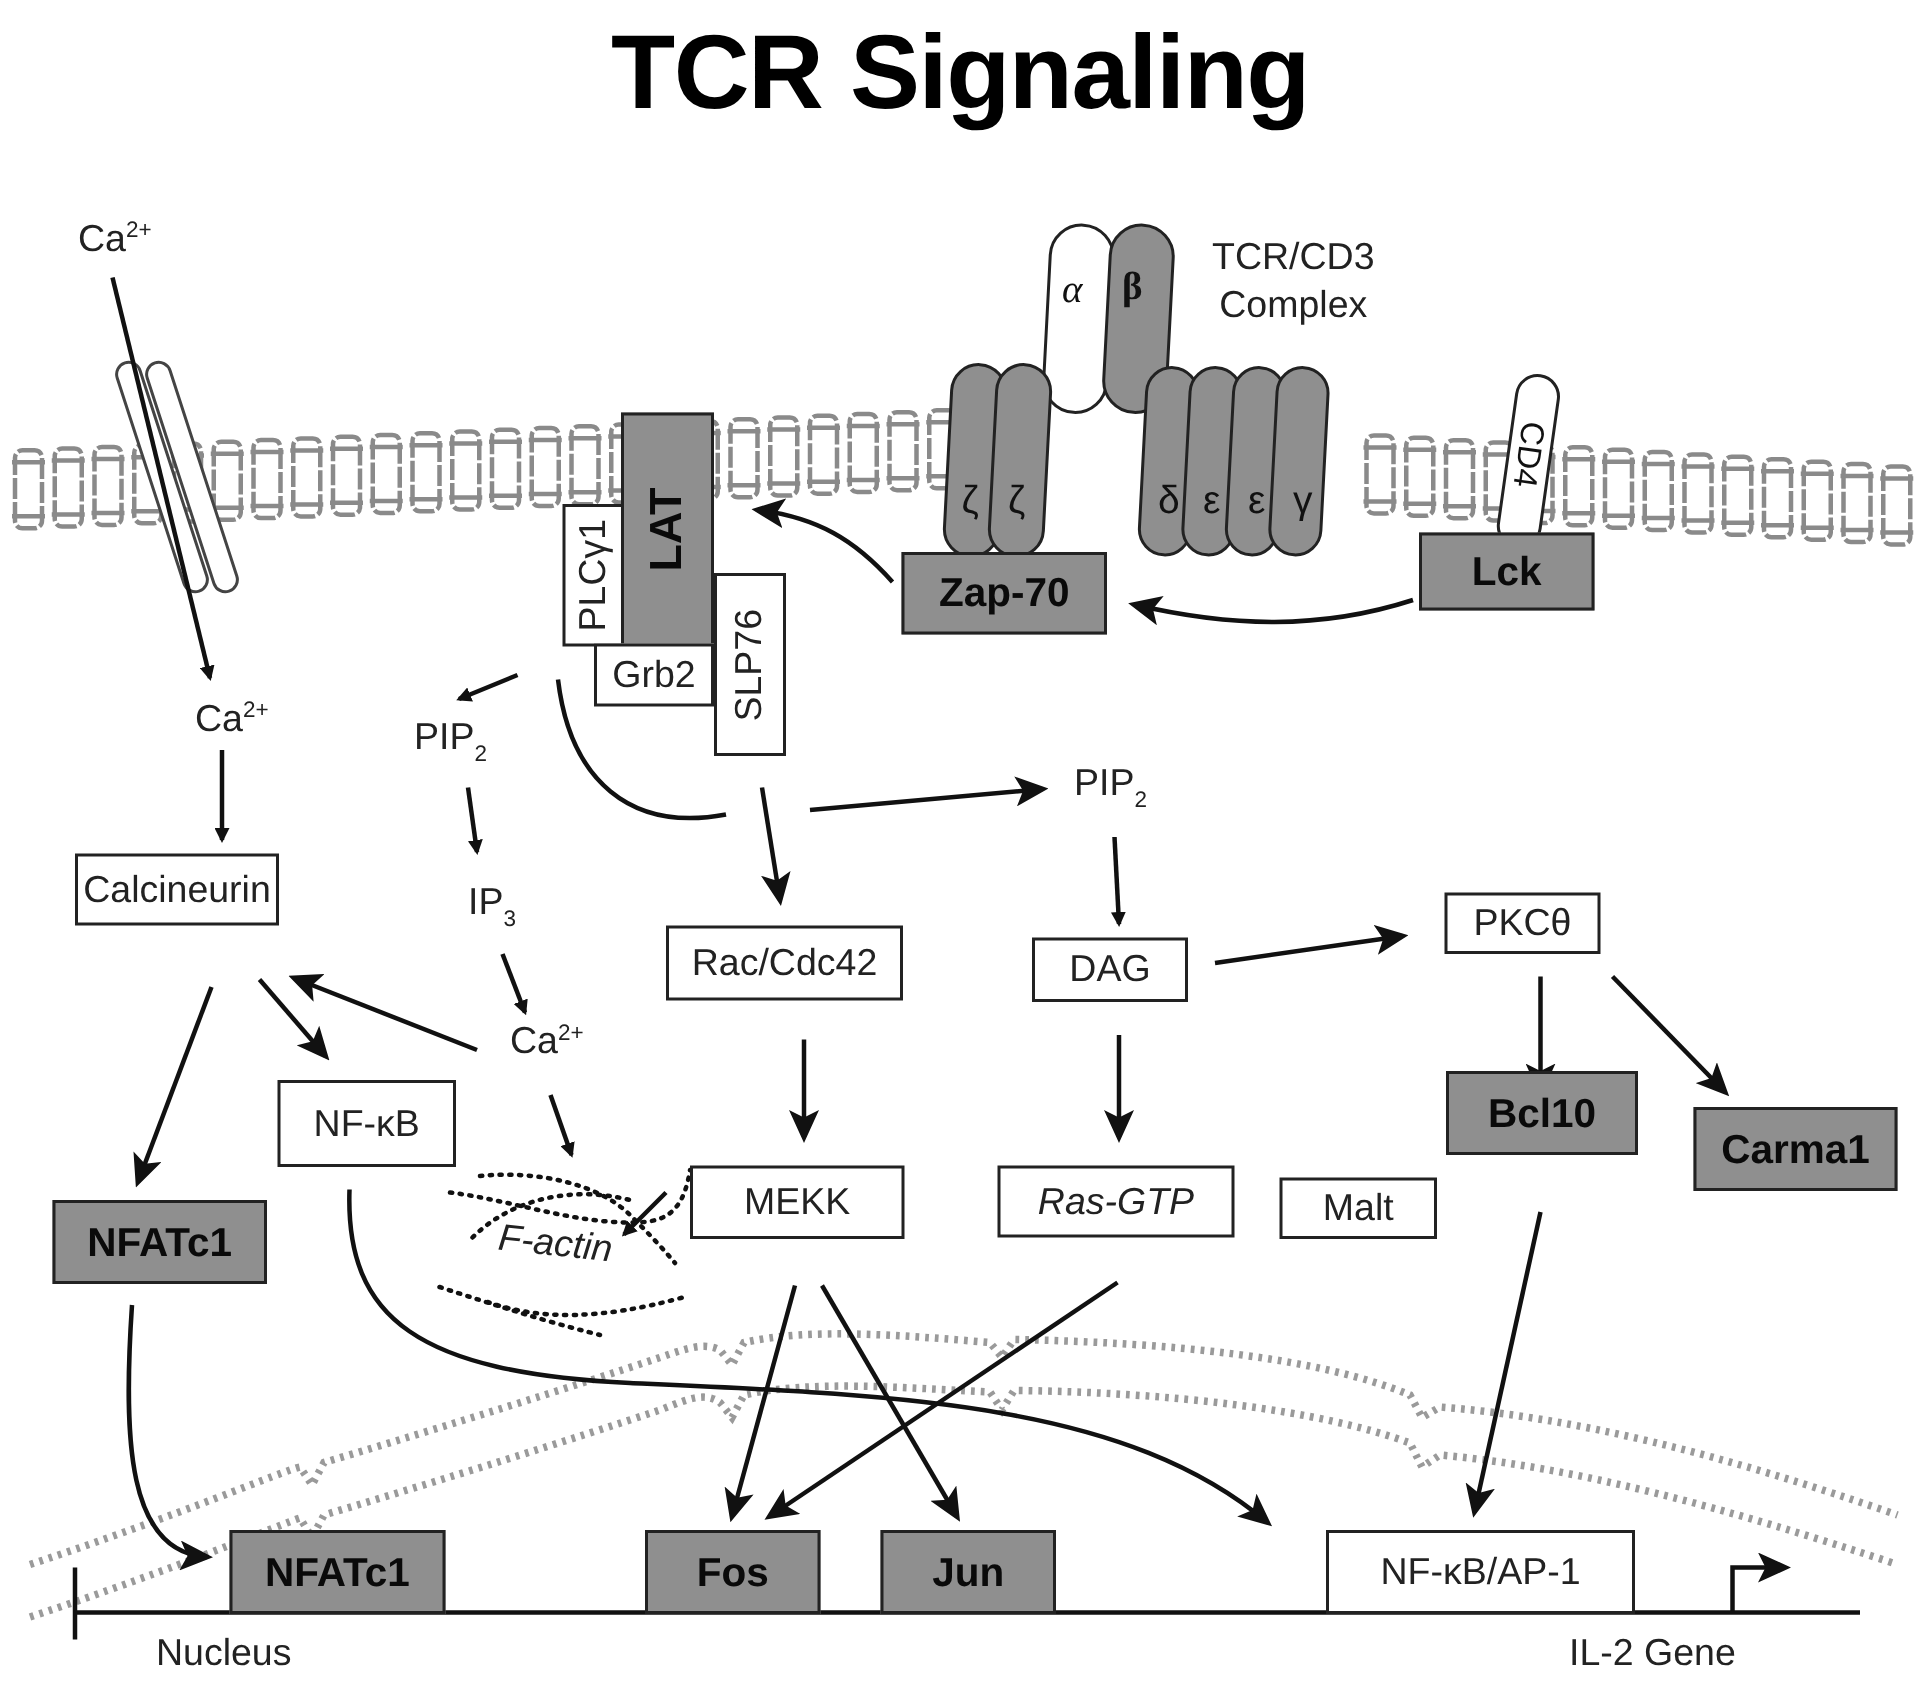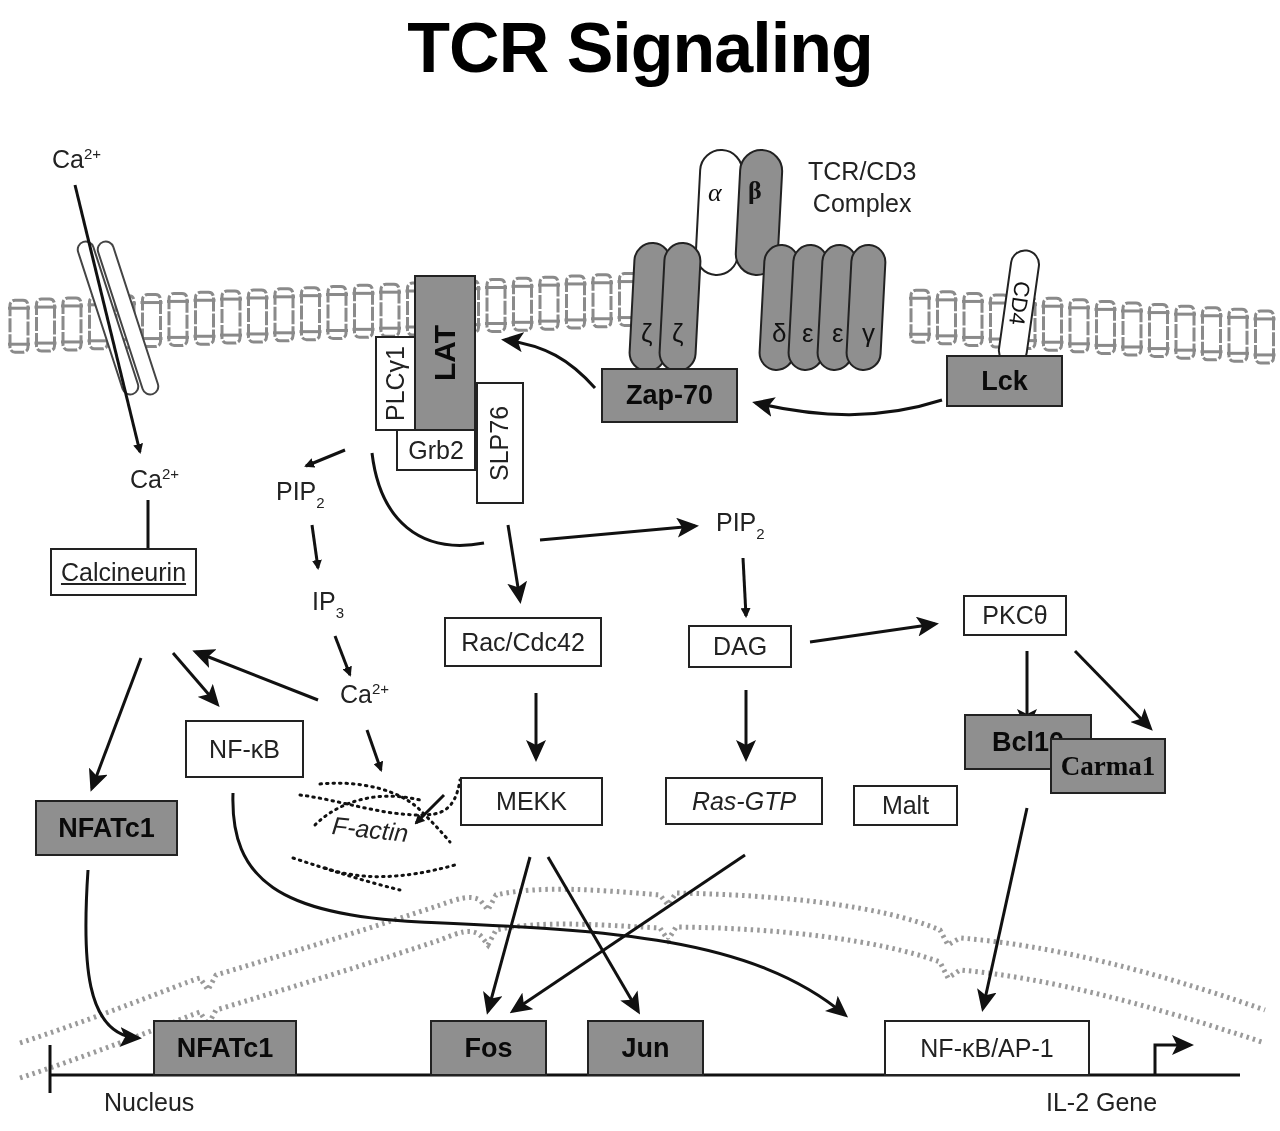--- a/index.html
+++ b/index.html
@@ -273,21 +273,21 @@
   <span>IP</span><span class="sub">3</span>
 </div>
 <div class="label" style="left:340px;top:680px;">
   <span>Ca</span><span class="sup">2+</span>
 </div>
 <div class="label" style="left:716px;top:508px;">
   <span>PIP</span><span class="sub">2</span>
 </div>
 <div class="label" style="left:332px;top:815px;font-style:italic;transform:rotate(6deg);">F-actin</div>
 
-<div class="node" style="left:50px;top:548px;width:147px;height:48px;text-decoration:underline;">
+<div class="node" style="left:50px;top:569px;width:136px;height:48px;">
   <span>Calcineurin</span>
 </div>
 <div class="node" style="left:185px;top:720px;width:119px;height:58px;">
   <span>NF-κB</span>
 </div>
 <div class="node grey" style="left:35px;top:800px;width:143px;height:56px;">
   <span>NFATc1</span>
 </div>
 <div class="node" style="left:444px;top:617px;width:158px;height:50px;">
   <span>Rac/Cdc42</span>
@@ -303,21 +303,21 @@
 </div>
 <div class="node" style="left:963px;top:595px;width:104px;height:41px;">
   <span>PKCθ</span>
 </div>
 <div class="node" style="left:853px;top:745px;width:105px;height:41px;margin-top:40px;">
   <span>Malt</span>
 </div>
 <div class="node grey" style="left:964px;top:714px;width:128px;height:56px;">
   <span>Bcl10</span>
 </div>
-<div class="node grey" style="left:1050px;top:738px;width:116px;height:56px;font-family:Liberation Serif, serif;">
+<div class="node grey" style="left:1129px;top:738px;width:136px;height:56px;">
   <span>Carma1</span>
 </div>
 
 <div class="node grey" style="left:153px;top:1020px;width:144px;height:56px;">
   <span>NFATc1</span>
 </div>
 <div class="node grey" style="left:430px;top:1020px;width:117px;height:56px;">
   <span>Fos</span>
 </div>
 <div class="node grey" style="left:587px;top:1020px;width:117px;height:56px;">

